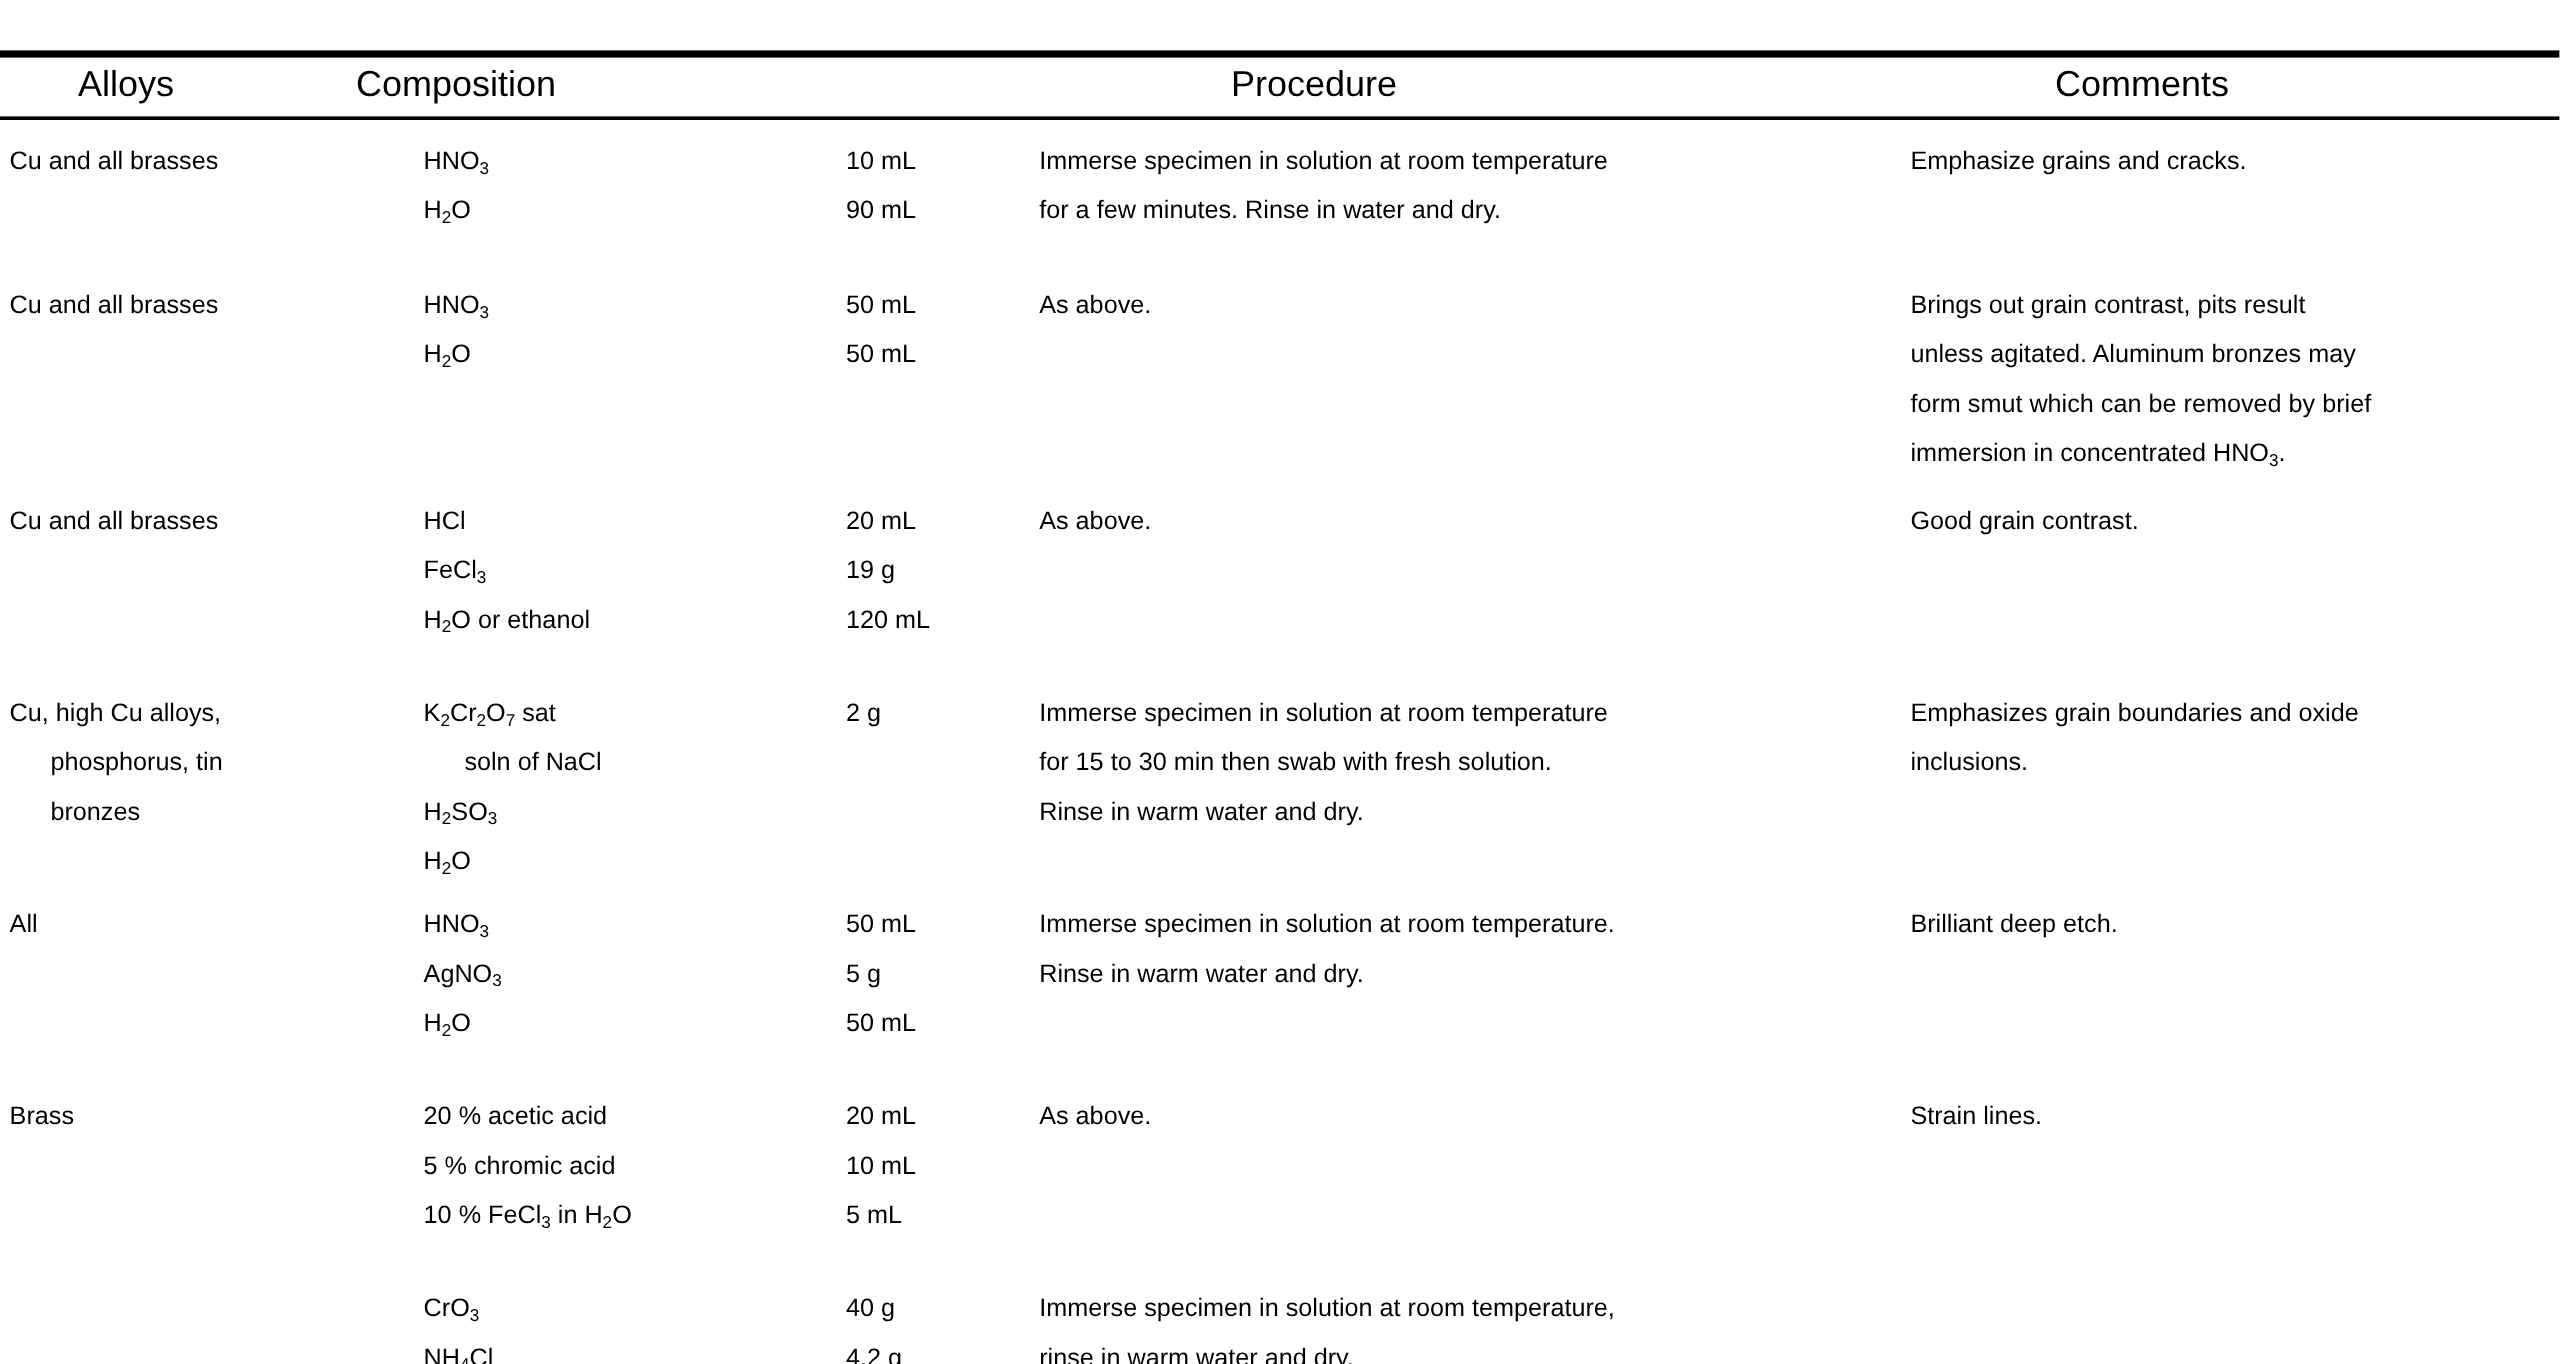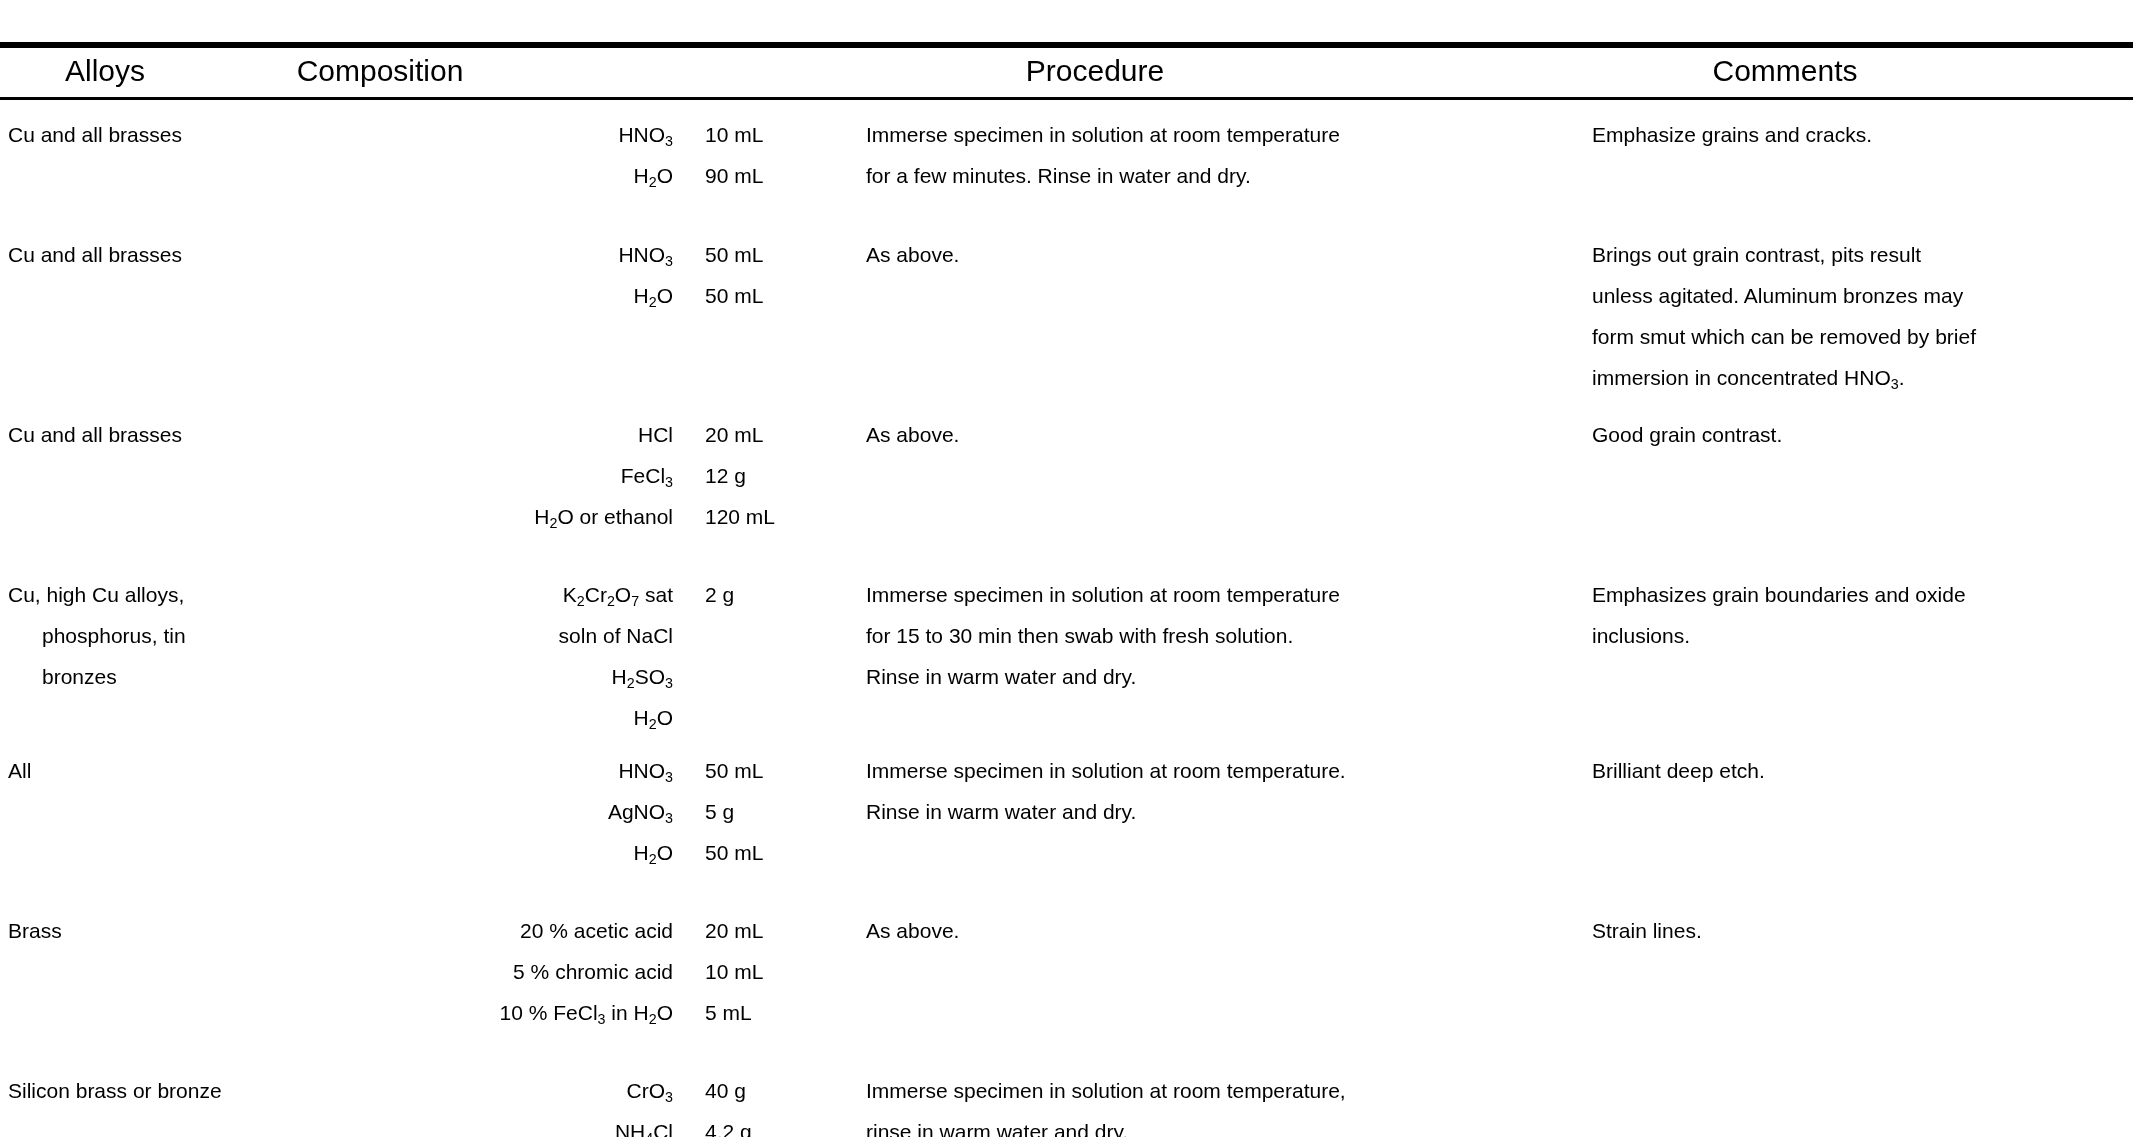--- a/index.html
+++ b/index.html
@@ -74,21 +74,21 @@
     position: relative;
     width: 2133px;
   }
   .cell {
     position: absolute;
     top: 0;
     font-size: 21px;
     line-height: 41px;
   }
   .c-alloy   { left: 8px;    width: 330px; }
-  .c-reagent { left: 343px;  width: 330px; text-align: right; }
+  .c-reagent { left: 353px;  width: 330px; }
   .c-amount  { left: 705px;  width: 150px; }
   .c-proc    { left: 866px;  width: 700px; }
   .c-comment { left: 1592px; width: 520px; }
 
   .line { white-space: nowrap; }
   .indent { padding-left: 34px; }
 
   sub {
     font-size: 0.68em;
     vertical-align: baseline;
@@ -160,21 +160,21 @@
         <div class="cell c-alloy">
           <div class="line">Cu and all brasses</div>
         </div>
         <div class="cell c-reagent">
           <div class="line">HCl</div>
           <div class="line">FeCl<sub>3</sub></div>
           <div class="line">H<sub>2</sub>O or ethanol</div>
         </div>
         <div class="cell c-amount">
           <div class="line">20 mL</div>
-          <div class="line">12 g</div>
+          <div class="line">19 g</div>
           <div class="line">120 mL</div>
         </div>
         <div class="cell c-proc">
           <div class="line">As above.</div>
         </div>
         <div class="cell c-comment">
           <div class="line">Good grain contrast.</div>
         </div>
       </div>
       <div class="row" style="position: absolute; left: 0px; top: 474px; height: 176px;">
@@ -239,23 +239,20 @@
           <div class="line">5 mL</div>
         </div>
         <div class="cell c-proc">
           <div class="line">As above.</div>
         </div>
         <div class="cell c-comment">
           <div class="line">Strain lines.</div>
         </div>
       </div>
       <div class="row" style="position: absolute; left: 0px; top: 970px; height: 215px;">
-        <div class="cell c-alloy">
-          <div class="line">Silicon brass or bronze</div>
-        </div>
         <div class="cell c-reagent">
           <div class="line">CrO<sub>3</sub></div>
           <div class="line">NH<sub>4</sub>Cl</div>
           <div class="line">HNO<sub>3</sub>(concentrated)</div>
         </div>
         <div class="cell c-amount">
           <div class="line">40 g</div>
           <div class="line">4.2 g</div>
           <div class="line">50 mL</div>
         </div>

